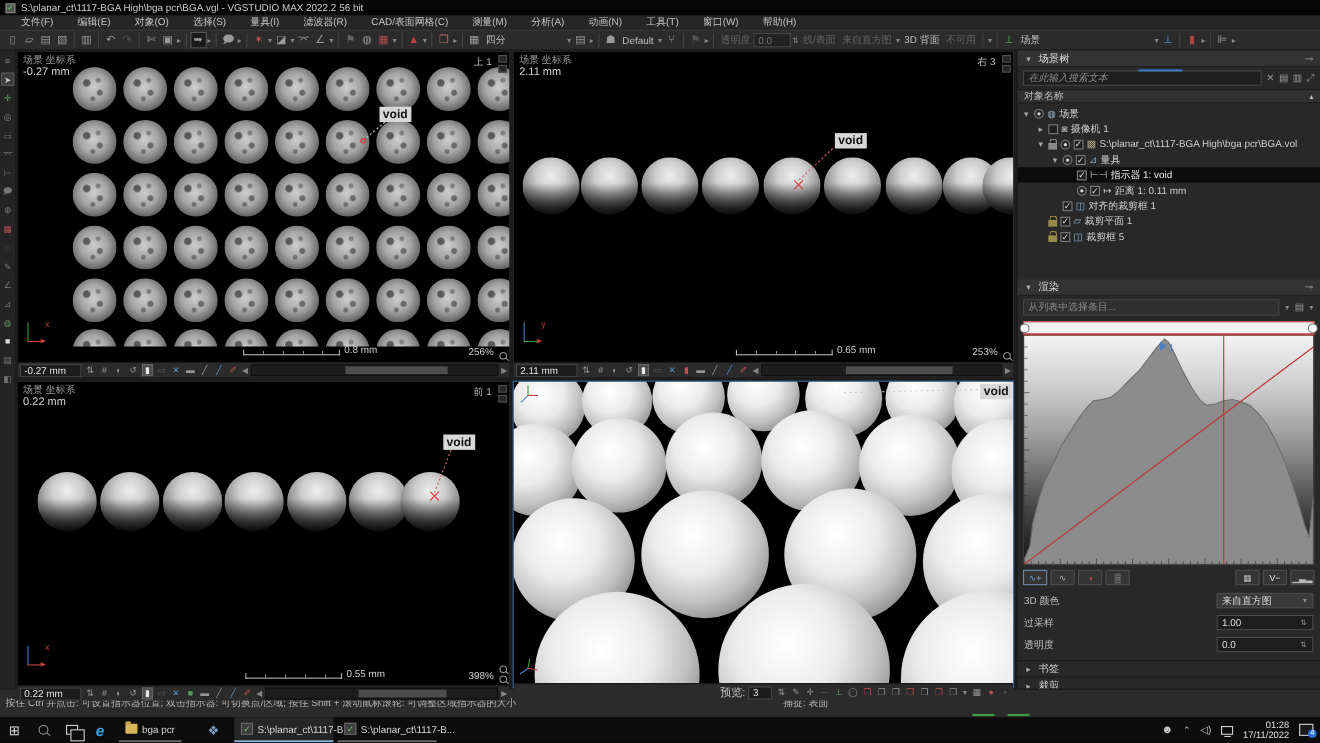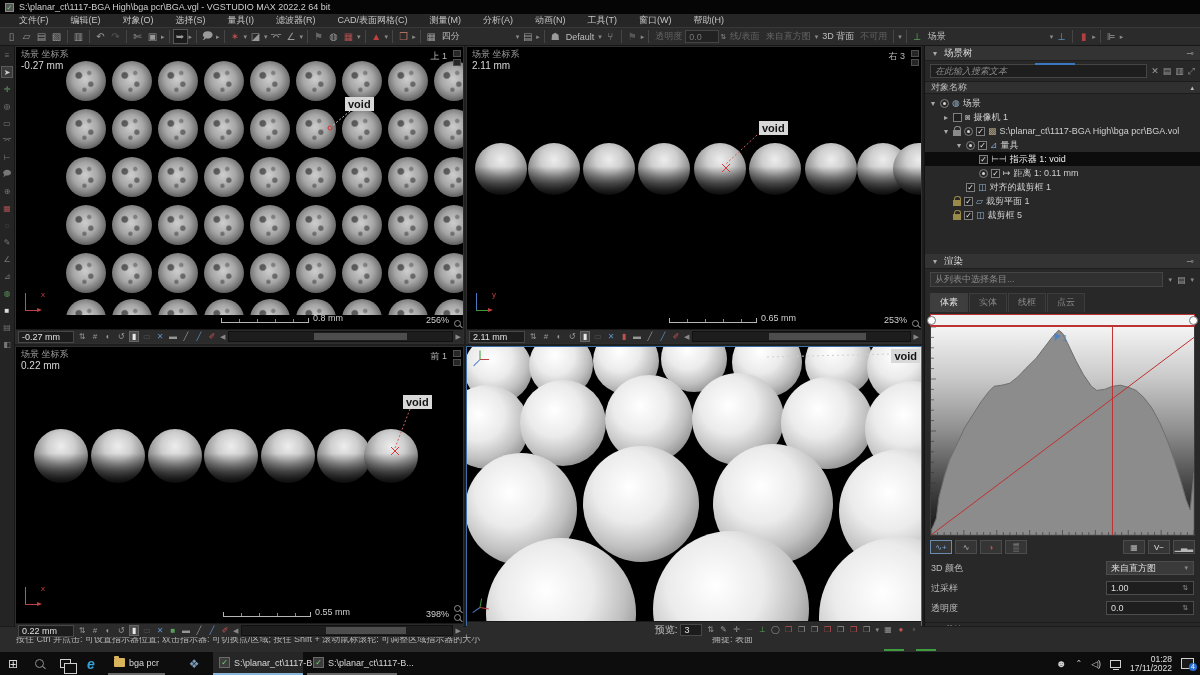--- a/index.html
+++ b/index.html
@@ -114,21 +114,21 @@
   .presetbtns { display:flex; align-items:center; gap:3px; padding:4px 5px; }
   .pbtn { width:22px; height:14px; background:#353535; border:1px solid #4c4c4c; display:flex; align-items:center; justify-content:center; font-size:8px; color:#b8b8b8; }
   .pbtn.first { border-color:#6a8ab0; }
   .ctlrow { display:flex; align-items:center; padding:3px 6px; font-size:9px; color:#bdbdbd; }
   .ctlval { margin-left:auto; width:88px; height:14px; background:#3a3a3a; border:1px solid #4c4c4c; color:#dedede; display:flex; align-items:center; padding:0 4px; gap:2px; }
   .ctlval .dd { margin-left:auto; }
   .ctlval.inputy { background:#1e1e1e; }
   .collrow { border-top:1px solid #1c1c1c; height:15px; display:flex; align-items:center; gap:5px; padding:0 6px; color:#cfcfcf; font-size:9.5px; }
 
   
-  .statusbar { position:absolute; left:0; right:0; bottom:23px; height:26px; background:#2b2b2b; border-top:1px solid #1a1a1a; display:flex; align-items:center; padding:0 16px; color:#b4b4b4; font-size:9px; }
+  .statusbar { position:absolute; left:0; right:0; bottom:23px; height:26px; background:#2b2b2b; border-top:1px solid #1a1a1a; display:flex; align-items:center; padding:0 5px; color:#b4b4b4; font-size:9px; }
   .snaplab { position:absolute; left:712px; color:#b4b4b4; }
   .greenmark { position:absolute; bottom:1px; width:20px; height:2px; background:#3f9b3f; }
   .taskbar { position:absolute; left:0; right:0; bottom:0; height:23px; background:#0d0d0d; display:flex; align-items:center; }
   .tk-btn { width:26px; height:23px; display:flex; align-items:center; justify-content:center; color:#dcdcdc; font-size:12px; }
   .tk-win { height:23px; display:flex; align-items:center; gap:4px; padding:0 6px; border-bottom:2px solid #6a6a6a; color:#d8d8d8; font-size:9px; max-width:90px; white-space:nowrap; }
   .tk-win.active { background:#262626; border-bottom:2px solid #8ab4d8; }
   .folder { width:11px; height:9px; background:#d8b55a; border-radius:1px; position:relative; flex:none; }
   .folder::before { content:''; position:absolute; top:-2px; left:0; width:5px; height:2px; background:#d8b55a; border-radius:1px 1px 0 0; }
   .vglogo { width:11px; height:11px; background:#3d3d3d; border:1px solid #6a6a6a; color:#6fdc6f; font-size:8px; line-height:9px; text-align:center; flex:none; }
   .tray { margin-left:auto; display:flex; align-items:center; gap:9px; padding-right:6px; color:#cfcfcf; }
@@ -141,21 +141,21 @@
   .tview { width:11px; height:9px; border:1px solid #cfcfcf; position:relative; background:#0d0d0d; }
   .tview::after { content:''; position:absolute; left:3px; top:3px; width:11px; height:9px; border:1px solid #cfcfcf; background:#0d0d0d; }
 </style>
 </head>
 <body>
 
 <div class="screen">
 
   <div class="titlebar">
     <span class="appicon">✓</span>
-    <span>S:\planar_ct\1117-BGA High\bga pcr\BGA.vgl   - VGSTUDIO MAX 2022.2 64 bit</span>
+    <span>S:\planar_ct\1117-BGA High\bga pcr\BGA.vgl   - VGSTUDIO MAX 2022.2 56 bit</span>
   </div>
 
   <div class="menubar">
       <span class="menu-item">文件(F)</span>
       <span class="menu-item">编辑(E)</span>
       <span class="menu-item">对象(O)</span>
       <span class="menu-item">选择(S)</span>
       <span class="menu-item">量具(I)</span>
       <span class="menu-item">滤波器(R)</span>
       <span class="menu-item">CAD/表面网格(C)</span>
@@ -652,26 +652,20 @@
       <span class="exp">▾</span>
         <span>渲染</span>
       <span class="pin">⊸</span>
     </div>
     <div class="presetrow">
       <span class="presetbox">从列表中选择条目...</span>
       <span class="dd">▾</span>
       <span class="sicon">▤</span>
       <span class="dd">▾</span>
     </div>
-    <div class="tabs" id="rtabs">
-        <span class="tab active">体素</span>
-        <span class="tab">实体</span>
-        <span class="tab">线框</span>
-        <span class="tab">点云</span>
-      </div>
     <div class="histwrap">
       <div class="ramp">
         <span class="rhandle" style="left:-4px"></span>
         <span class="rhandle" style="right:-4px"></span>
       </div>
       <div class="histplot" id="histplot"><svg width="100%" height="208" viewBox="0 0 263 208" preserveAspectRatio="none">
             <path d="M0,208 L0.0,203.8 L5.3,191.4 L7.9,170.6 L13.2,149.8 L18.4,133.1 L26.3,116.5 L34.2,99.8 L42.1,87.4 L50.0,74.9 L57.9,64.5 L63.1,59.3 L71.0,58.2 L78.9,56.2 L86.8,49.9 L94.7,41.6 L105.2,31.2 L113.1,20.8 L121.0,10.4 L127.6,3.1 L131.5,6.2 L136.8,16.6 L144.7,33.3 L152.5,47.8 L160.4,59.3 L165.7,63.4 L173.6,62.4 L181.5,59.3 L189.4,58.2 L197.3,60.3 L205.1,63.4 L213.0,70.7 L220.9,81.1 L228.8,95.7 L236.7,114.4 L243.3,133.1 L249.8,153.9 L255.1,172.6 L259.1,183.0 L263.0,145.6 L263,208 Z" fill="#8c8c8c" stroke="#6e6e6e"></path>
             <line x1="0" x2="0" y1="208" y2="203" stroke="#333" stroke-width="0.6"></line>
             <line x1="6.575" x2="6.575" y1="208" y2="205" stroke="#333" stroke-width="0.6"></line>
             <line x1="13.15" x2="13.15" y1="208" y2="205" stroke="#333" stroke-width="0.6"></line>

